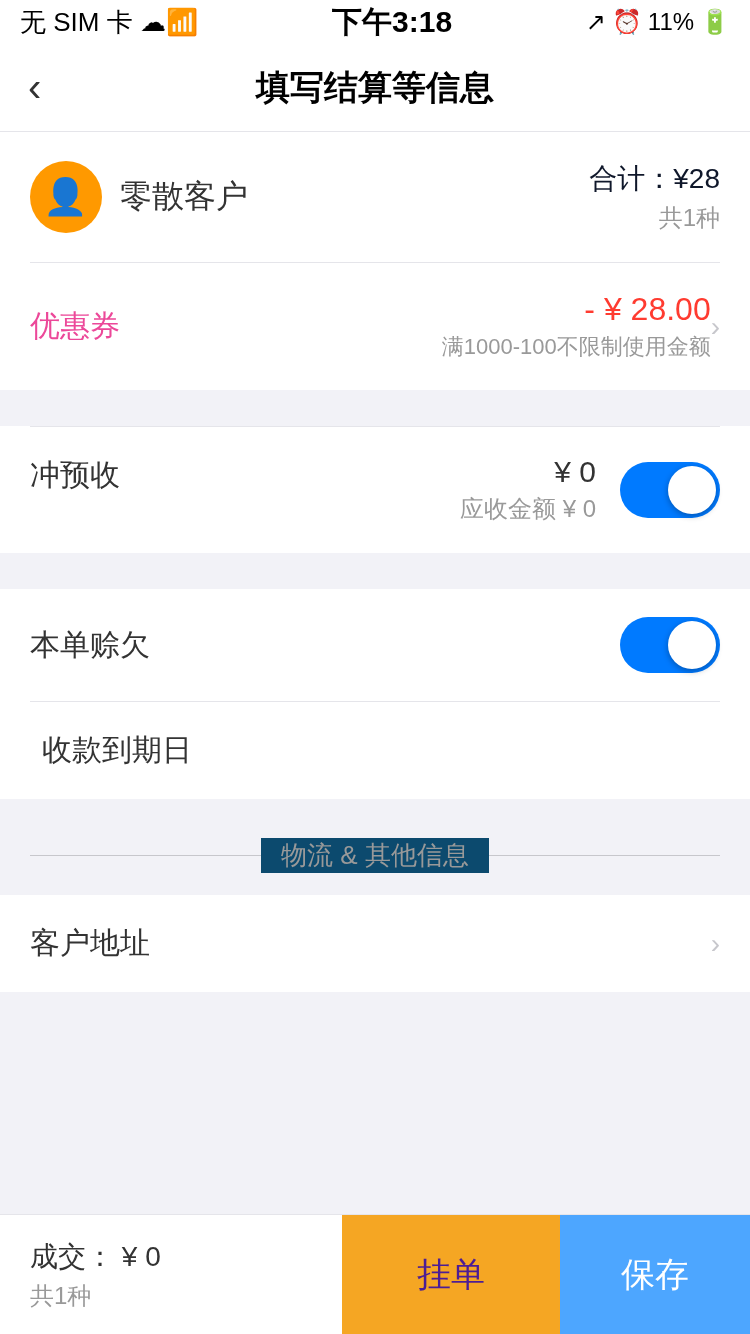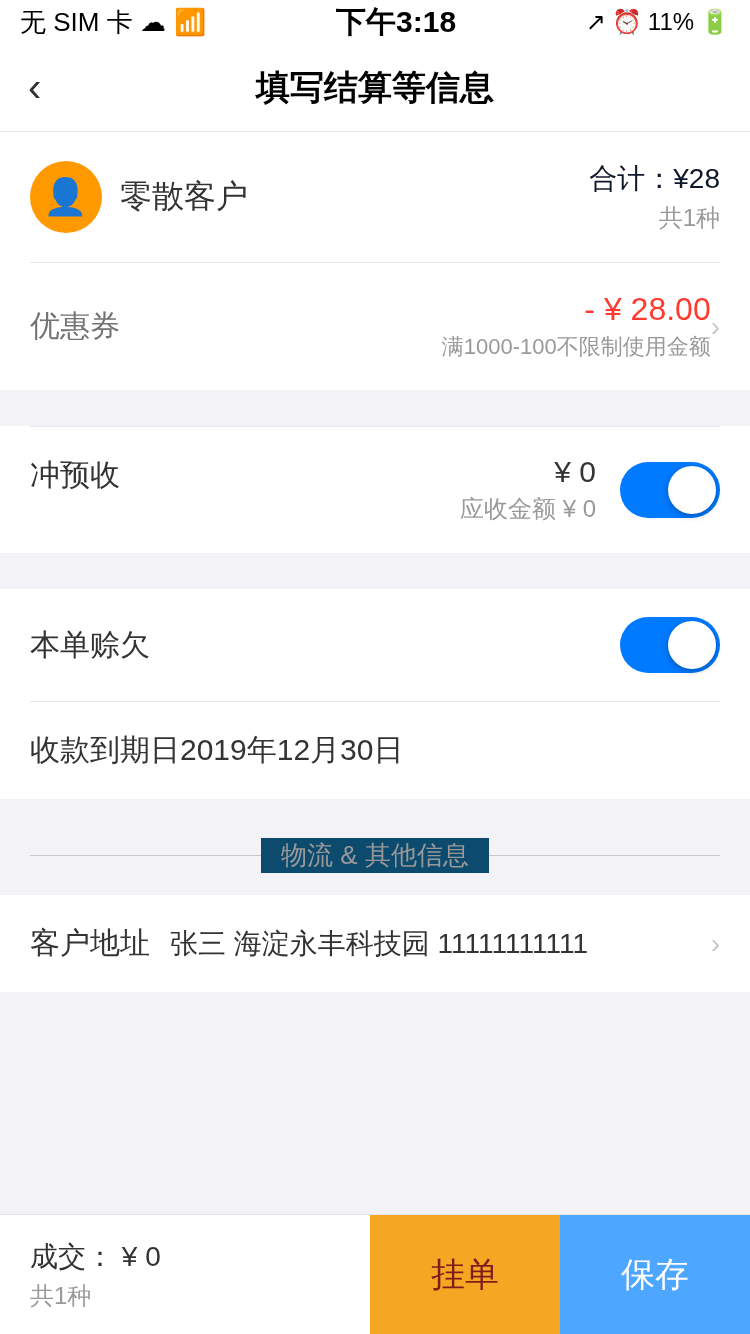--- a/index.html
+++ b/index.html
@@ -18,21 +18,21 @@
       width: 750px;
       height: 44px;
       background: #fff;
       display: flex;
       align-items: center;
       justify-content: space-between;
       padding: 0 20px;
       font-size: 28px;
       font-weight: 500;
     }
-    .status-left { display: flex; align-items: center; gap: 8px; font-size: 26px; }
+    .status-left { display: flex; align-items: center; gap: 0; font-size: 26px; }
     .status-center { font-size: 30px; font-weight: 600; }
     .status-right { display: flex; align-items: center; gap: 6px; font-size: 24px; }
 
     
     .nav-bar {
       width: 750px;
       height: 88px;
       background: #fff;
       display: flex;
       align-items: center;
@@ -116,21 +116,21 @@
     
     .coupon-row {
       padding: 28px 30px;
       display: flex;
       align-items: center;
       justify-content: space-between;
       background: #fff;
     }
     .coupon-label {
       font-size: 30px;
-      color: #737373;
+      color: #ec4899;
     }
     .coupon-right {
       display: flex;
       align-items: center;
       gap: 0;
     }
     .coupon-right-inner {
       text-align: right;
     }
     .coupon-amount {
@@ -254,24 +254,25 @@
       justify-content: space-between;
       background: #fff;
     }
     .debt-label {
       font-size: 30px;
       color: #333;
     }
 
     
     .due-row {
-      padding: 28px 30px;
-      background: #fff;
-      display: flex;
-      align-items: center;
+      padding: 28px 42px;
+      background: #fff;
+      display: flex;
+      align-items: center;
+      gap: 20px;
     }
     .due-label {
       font-size: 30px;
       color: #333;
     }
     .due-value {
       font-size: 30px;
       color: #333;
     }
 
@@ -341,28 +342,28 @@
     .bottom-total {
       font-size: 28px;
       color: #333;
     }
     .bottom-count {
       font-size: 24px;
       color: #999;
       margin-top: 4px;
     }
     .bottom-btn-hold {
-      width: 190px;
+      width: 218px;
       height: 120px;
       background: #f5a623;
       display: flex;
       align-items: center;
       justify-content: center;
       font-size: 34px;
-      color: #7f1d1d;
+      color: #4c1d95;
       cursor: pointer;
     }
     .bottom-btn-save {
       width: 190px;
       height: 120px;
       background: #4da6ff;
       display: flex;
       align-items: center;
       justify-content: center;
       font-size: 34px;
@@ -447,33 +448,31 @@
     <div class="debt-row">
       <span class="debt-label">本单赊欠</span>
       <div class="toggle">
         <div class="toggle-knob"></div>
       </div>
     </div>
     <div class="divider"></div>
 
     <div class="due-row">
       <span class="due-label">收款到期日</span>
-      <span class="due-value">2019年12月30日</span>
     </div>
   </div>
 
   <div class="logistics-header">
     <div class="logistics-line"></div>
     <span class="logistics-text">物流 &amp; 其他信息</span>
   </div>
 
   <div class="card-section">
     <div class="address-row">
       <span class="address-label">客户地址</span>
-      <span class="address-value">张三 海淀永丰科技园 11111111111</span>
       <span class="chevron-icon">›</span>
     </div>
   </div>
 
 </div>
 
 <div class="bottom-bar">
   <div class="bottom-info">
     <div class="bottom-total">
       <span>成交：</span>

